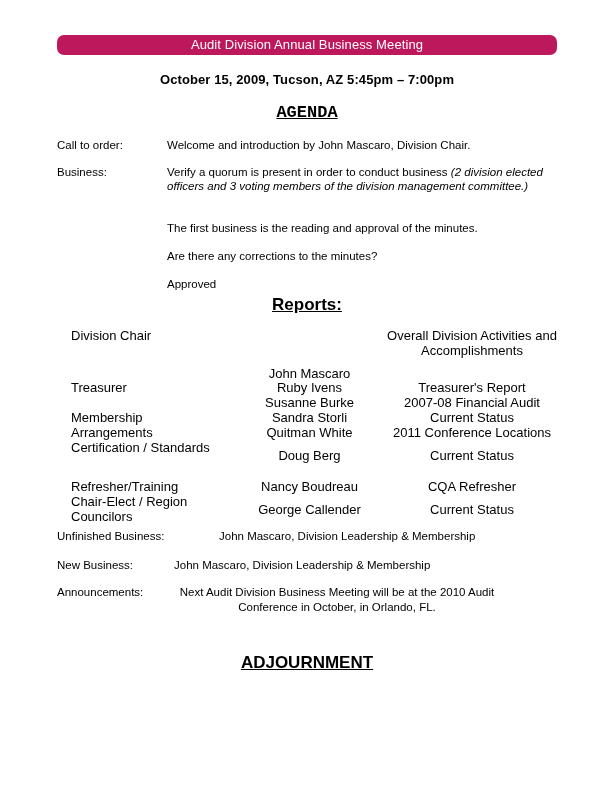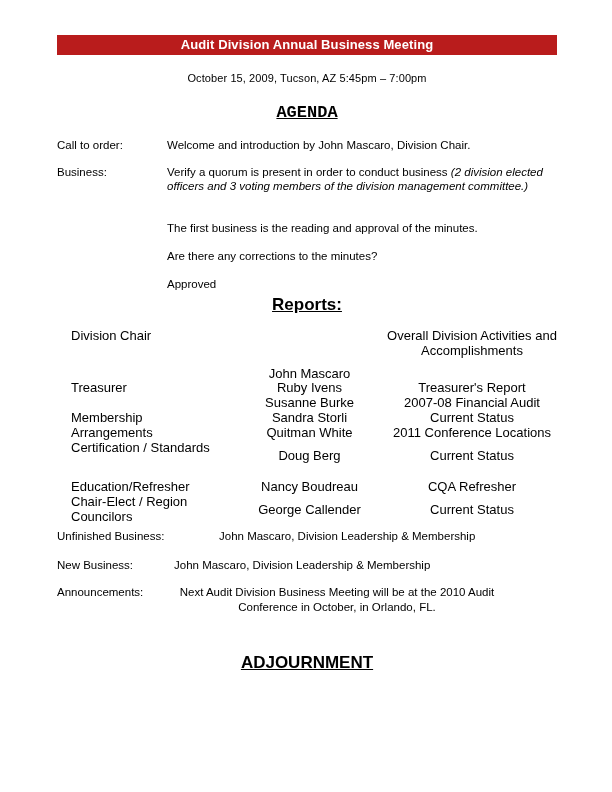--- a/index.html
+++ b/index.html
@@ -22,37 +22,38 @@
     overflow: hidden;
   }
 
   
   .title-bar {
     position: absolute;
     left: 57px;
     top: 35px;
     width: 500px;
     height: 20px;
-    background: #b91c1c;
+    background: #be185d;
     color: #ffffff;
     font-size: 13px;
-    font-weight: bold;
+    font-weight: normal;
     line-height: 20px;
     text-align: center;
     letter-spacing: 0.1px;
+    border-radius: 7px;
   }
 
   .date-line {
     position: absolute;
     left: 57px;
     top: 72px;
     width: 500px;
     text-align: center;
-    font-size: 11px;
-    font-weight: normal;
+    font-size: 13px;
+    font-weight: bold;
     letter-spacing: 0.1px;
   }
 
   
   .heading {
     position: absolute;
     left: 57px;
     width: 500px;
     text-align: center;
     font-size: 17px;
@@ -204,21 +205,21 @@
       <div class="rep-c3">2011 Conference Locations</div>
     </div>
 
     <div class="rep-row" style="height:30px;">
       <div class="rep-c1">Certification / Standards</div>
       <div class="rep-c2" style="top:8px;">Doug Berg</div>
       <div class="rep-c3" style="top:8px;">Current Status</div>
     </div>
 
     <div class="rep-row" style="height:15px; margin-top:9px;">
-      <div class="rep-c1">Education/Refresher</div>
+      <div class="rep-c1">Refresher/Training</div>
       <div class="rep-c2">Nancy Boudreau</div>
       <div class="rep-c3">CQA Refresher</div>
     </div>
 
     <div class="rep-row" style="height:30px;">
       <div class="rep-c1">Chair-Elect / Region Councilors</div>
       <div class="rep-c2" style="top:8px;">George Callender</div>
       <div class="rep-c3" style="top:8px;">Current Status</div>
     </div>
 

